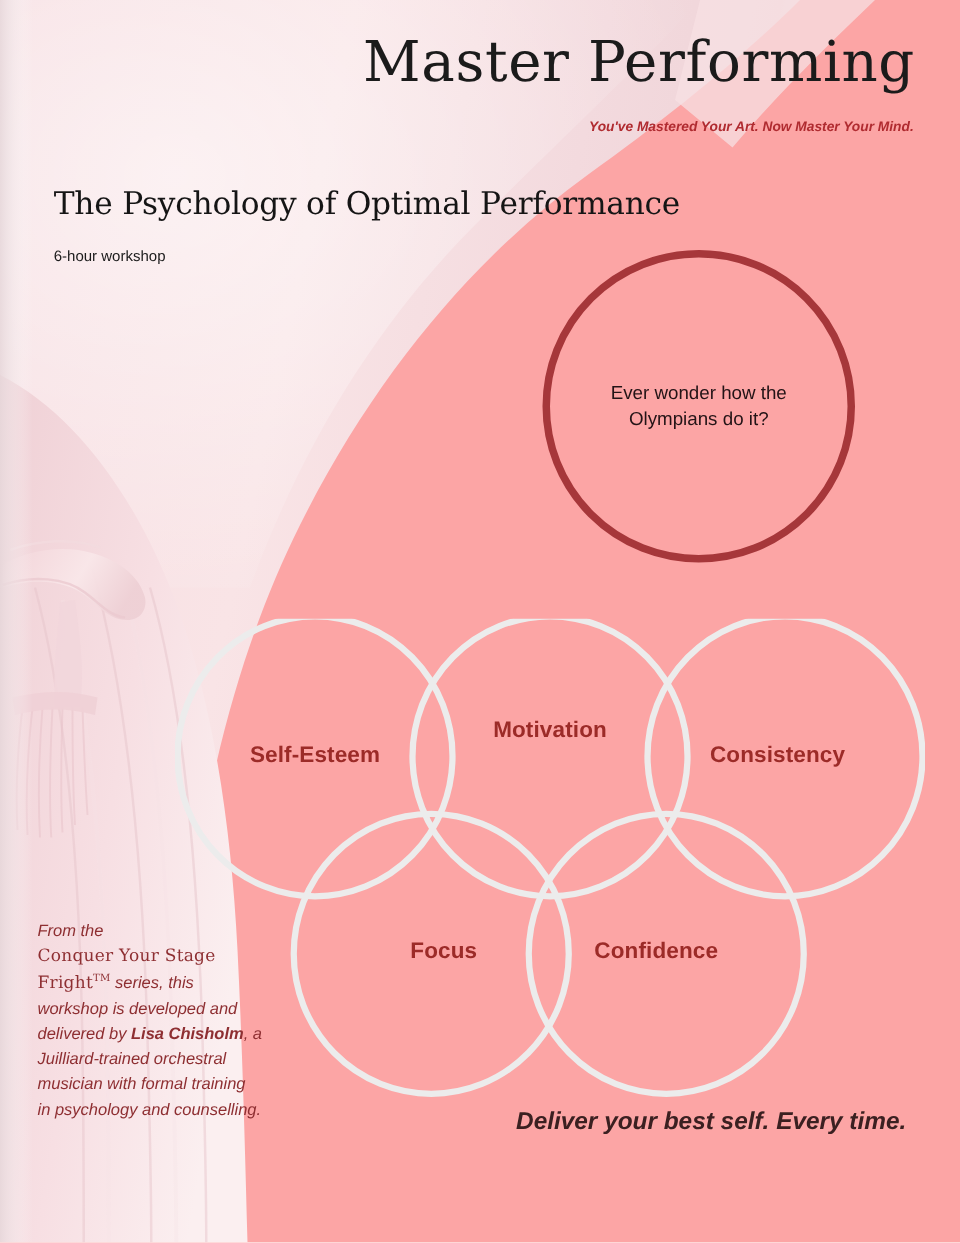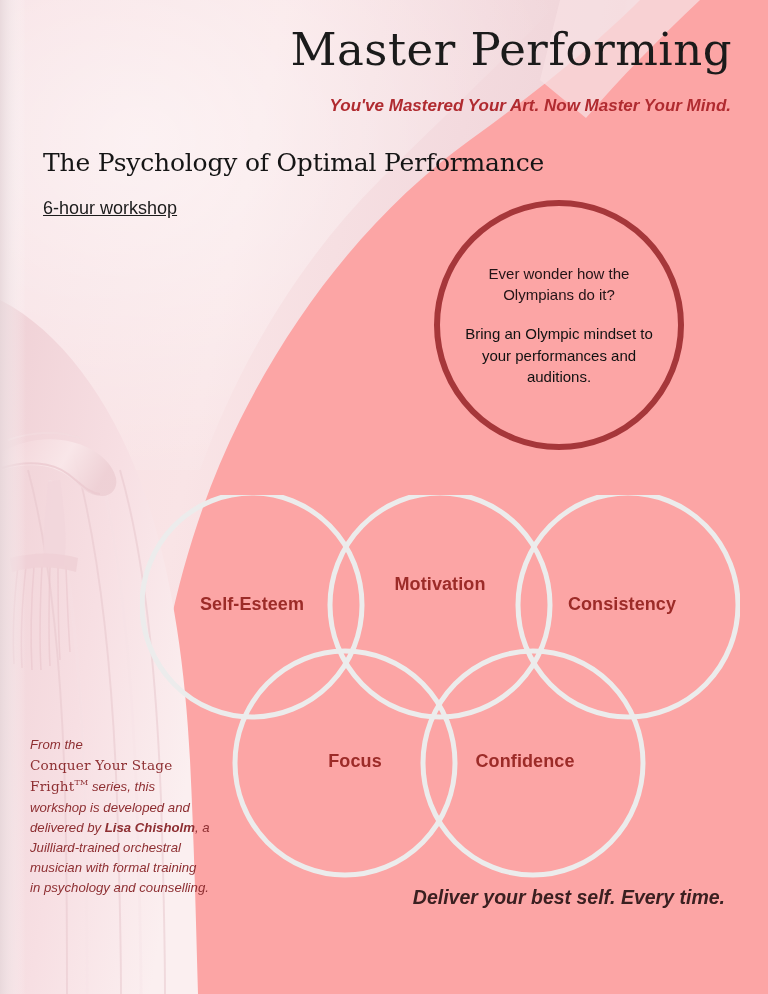--- a/index.html
+++ b/index.html
@@ -40,21 +40,21 @@
     white-space: nowrap;
     line-height: 1;
   }
   .brand-tagline {
     position: absolute;
     right: 37px;
     top: 96px;
     font-family: "Liberation Sans", sans-serif;
     font-style: italic;
     font-weight: bold;
-    font-size: 17px;
+    font-size: 11px;
     color: #B02B30;
     white-space: nowrap;
   }
 
   
   .workshop-heading {
     position: absolute;
     left: 43px;
     top: 148px;
     font-family: "DejaVu Serif", serif;
@@ -62,24 +62,23 @@
     color: #151515;
     white-space: nowrap;
     letter-spacing: -0.2px;
     text-align: center;
   }
   .workshop-sub {
     position: absolute;
     left: 43px;
     top: 198px;
     font-family: "Liberation Sans", sans-serif;
-    font-size: 18px;
+    font-size: 12px;
     color: #1b1b1b;
     white-space: nowrap;
-    text-decoration: underline;
   }
 
   
   .callout-circle {
     position: absolute;
     left: 434px;
     top: 200px;
     width: 250px;
     height: 250px;
     border: 6px solid #A6373A;
@@ -250,21 +249,20 @@
   </svg>
 
   <div class="brand-title">Master Performing</div>
   <div class="brand-tagline">You've Mastered Your Art.  Now Master Your Mind.</div>
 
   <div class="workshop-heading">The Psychology of Optimal Performance</div>
   <div class="workshop-sub">6-hour workshop</div>
 
   <div class="callout-circle">
     <div class="callout-para first">Ever wonder how the Olympians do it?</div>
-    <div class="callout-para second">Bring an Olympic mindset to your performances and auditions.</div>
   </div>
 
   <svg class="rings-svg" viewBox="0 0 600 385" xmlns="http://www.w3.org/2000/svg">
     <g fill="none" stroke="#ECECEC" stroke-width="5">
       <ellipse cx="112" cy="110" rx="110" ry="112"></ellipse>
       <ellipse cx="300" cy="110" rx="110" ry="112"></ellipse>
       <ellipse cx="488" cy="110" rx="110" ry="112"></ellipse>
       <ellipse cx="205" cy="268" rx="110" ry="112"></ellipse>
       <ellipse cx="393" cy="268" rx="110" ry="112"></ellipse>
     </g>

